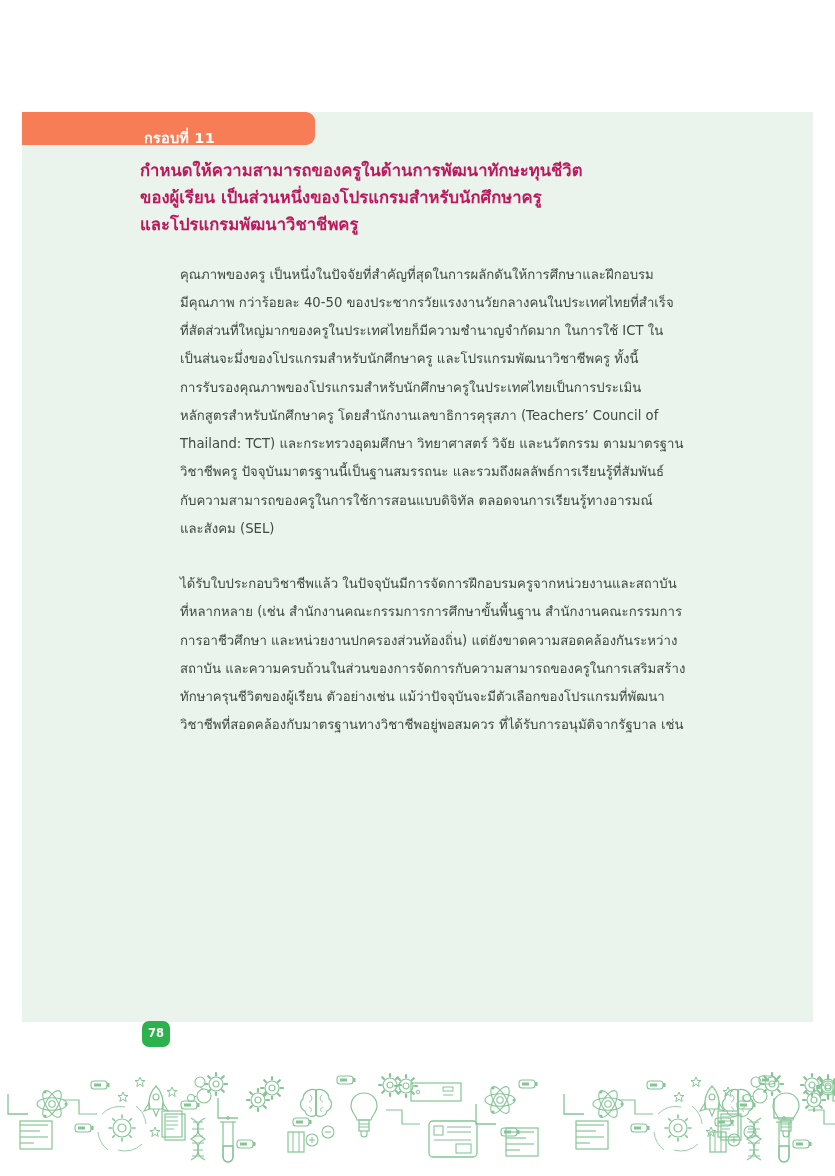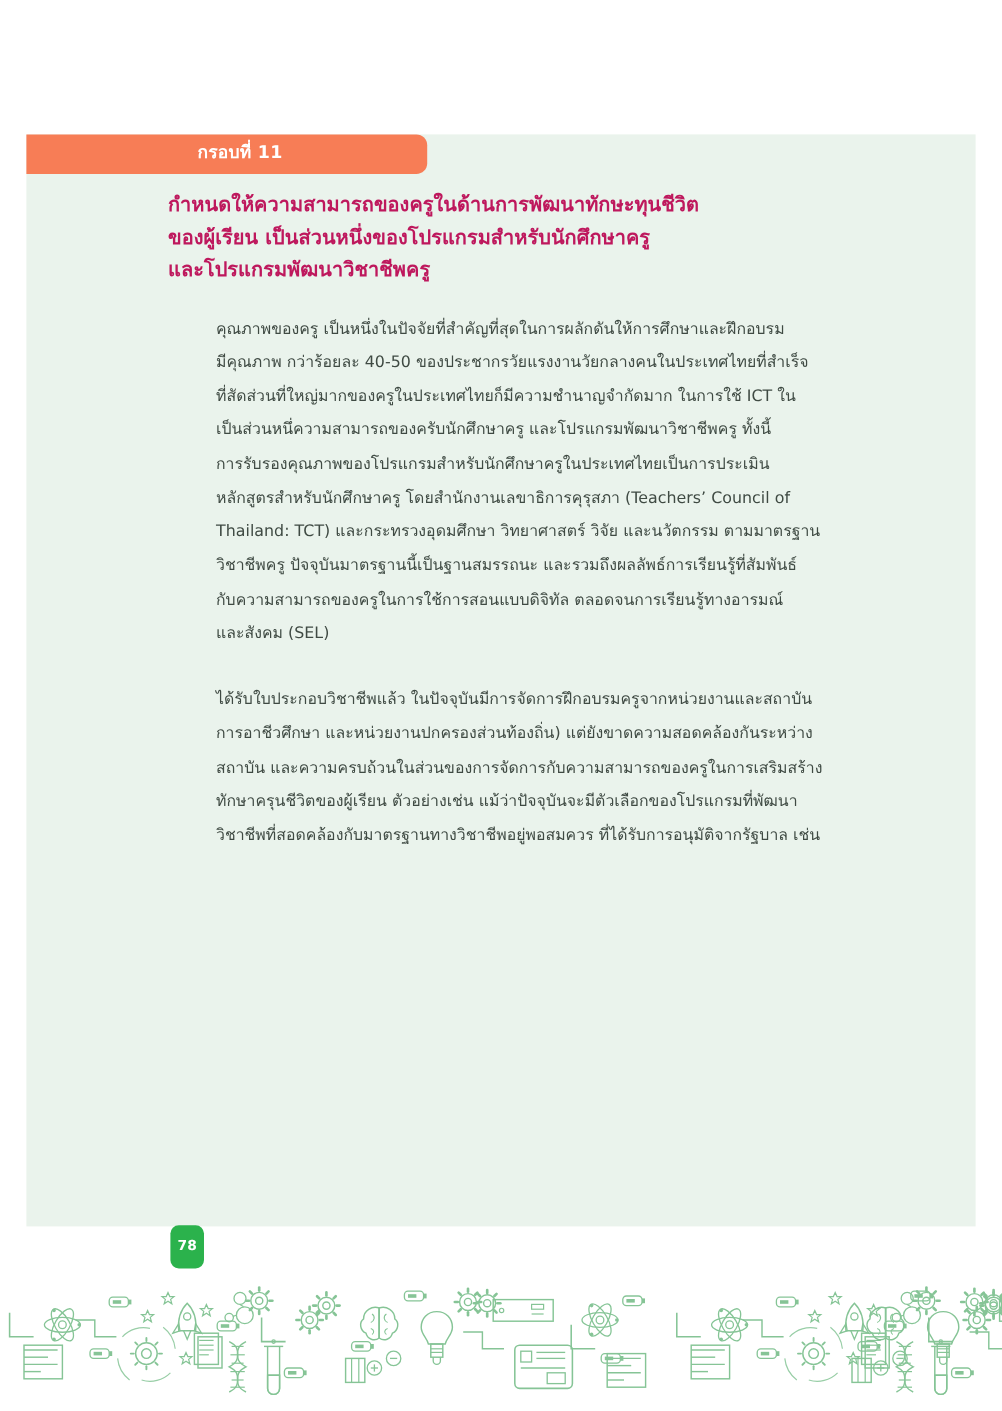--- a/index.html
+++ b/index.html
@@ -23,27 +23,27 @@
     width: 791px;
     height: 910px;
     background: #eaf3ec;
   }
 
   
   .box-tab {
     position: absolute;
     left: 22px;
     top: 112px;
-    width: 334px;
+    width: 293px;
     height: 33px;
     background: #f77d56;
     border-top-right-radius: 9px;
     border-bottom-right-radius: 9px;
     display: flex;
-    align-items: center;
+    align-items: flex-end;
     justify-content: center;
   }
   .box-tab-label {
     color: #ffffff;
     font-size: 14.5px;
     font-weight: bold;
     letter-spacing: 0.2px;
     line-height: 1;
     padding-left: 22px;
   }
@@ -79,21 +79,21 @@
     margin-left: 40px;
   }
   .par-gap { height: 27px; }
 
   
   .page-badge {
     position: absolute;
     left: 142px;
     top: 1021px;
     width: 28px;
-    height: 36px;
+    height: 26px;
     background: #2bb24c;
     border-radius: 7px;
     display: flex;
     align-items: center;
     justify-content: center;
   }
   .page-badge-num {
     color: #ffffff;
     font-size: 11.5px;
     font-weight: bold;
@@ -127,33 +127,34 @@
   <h2 class="box-title">
     <span class="tline">กำหนดให้ความสามารถของครูในด้านการพัฒนาทักษะทุนชีวิต</span>
     <span class="tline">ของผู้เรียน เป็นส่วนหนึ่งของโปรแกรมสำหรับนักศึกษาครู</span>
     <span class="tline">และโปรแกรมพัฒนาวิชาชีพครู</span>
   </h2>
 
   <p class="body-par">
     <span class="bline">คุณภาพของครู เป็นหนึ่งในปัจจัยที่สำคัญที่สุดในการผลักดันให้การศึกษาและฝึกอบรม</span>
     <span class="bline">มีคุณภาพ กว่าร้อยละ 40-50 ของประชากรวัยแรงงานวัยกลางคนในประเทศไทยที่สำเร็จ</span>
     <span class="bline">ที่สัดส่วนที่ใหญ่มากของครูในประเทศไทยก็มีความชำนาญจำกัดมาก ในการใช้ ICT ใน</span>
-    <span class="bline">เป็นส่วนหนึ่ความสามารถของครับนักศึกษาครู และโปรแกรมพัฒนาวิชาชีพครู ทั้งนี้</span>
+    <span class="bline">เป็นส่นจะมึ่งของโปรแกรมสำหรับนักศึกษาครู และโปรแกรมพัฒนาวิชาชีพครู ทั้งนี้</span>
     <span class="bline">การรับรองคุณภาพของโปรแกรมสำหรับนักศึกษาครูในประเทศไทยเป็นการประเมิน</span>
     <span class="bline">หลักสูตรสำหรับนักศึกษาครู โดยสำนักงานเลขาธิการคุรุสภา (Teachers’ Council of</span>
     <span class="bline">Thailand: TCT) และกระทรวงอุดมศึกษา วิทยาศาสตร์ วิจัย และนวัตกรรม ตามมาตรฐาน</span>
     <span class="bline">วิชาชีพครู ปัจจุบันมาตรฐานนี้เป็นฐานสมรรถนะ และรวมถึงผลลัพธ์การเรียนรู้ที่สัมพันธ์</span>
     <span class="bline">กับความสามารถของครูในการใช้การสอนแบบดิจิทัล ตลอดจนการเรียนรู้ทางอารมณ์</span>
     <span class="bline">และสังคม (SEL)</span>
   </p>
 
   <div class="par-gap"></div>
 
   <p class="body-par">
     <span class="bline">ได้รับใบประกอบวิชาชีพแล้ว ในปัจจุบันมีการจัดการฝึกอบรมครูจากหน่วยงานและสถาบัน</span>
+    <span class="bline">ที่หลากหลาย (เช่น สำนักงานคณะกรรมการการศึกษาขั้นพื้นฐาน สำนักงานคณะกรรมการ</span>
     <span class="bline">การอาชีวศึกษา และหน่วยงานปกครองส่วนท้องถิ่น) แต่ยังขาดความสอดคล้องกันระหว่าง</span>
     <span class="bline">สถาบัน และความครบถ้วนในส่วนของการจัดการกับความสามารถของครูในการเสริมสร้าง</span>
     <span class="bline">ทักษาครุนชีวิตของผู้เรียน ตัวอย่างเช่น แม้ว่าปัจจุบันจะมีตัวเลือกของโปรแกรมที่พัฒนา</span>
     <span class="bline">วิชาชีพที่สอดคล้องกับมาตรฐานทางวิชาชีพอยู่พอสมควร ที่ได้รับการอนุมัติจากรัฐบาล เช่น</span>
   </p>
 
 </div>
 
 <div class="page-badge">
   <span class="page-badge-num">78</span>

